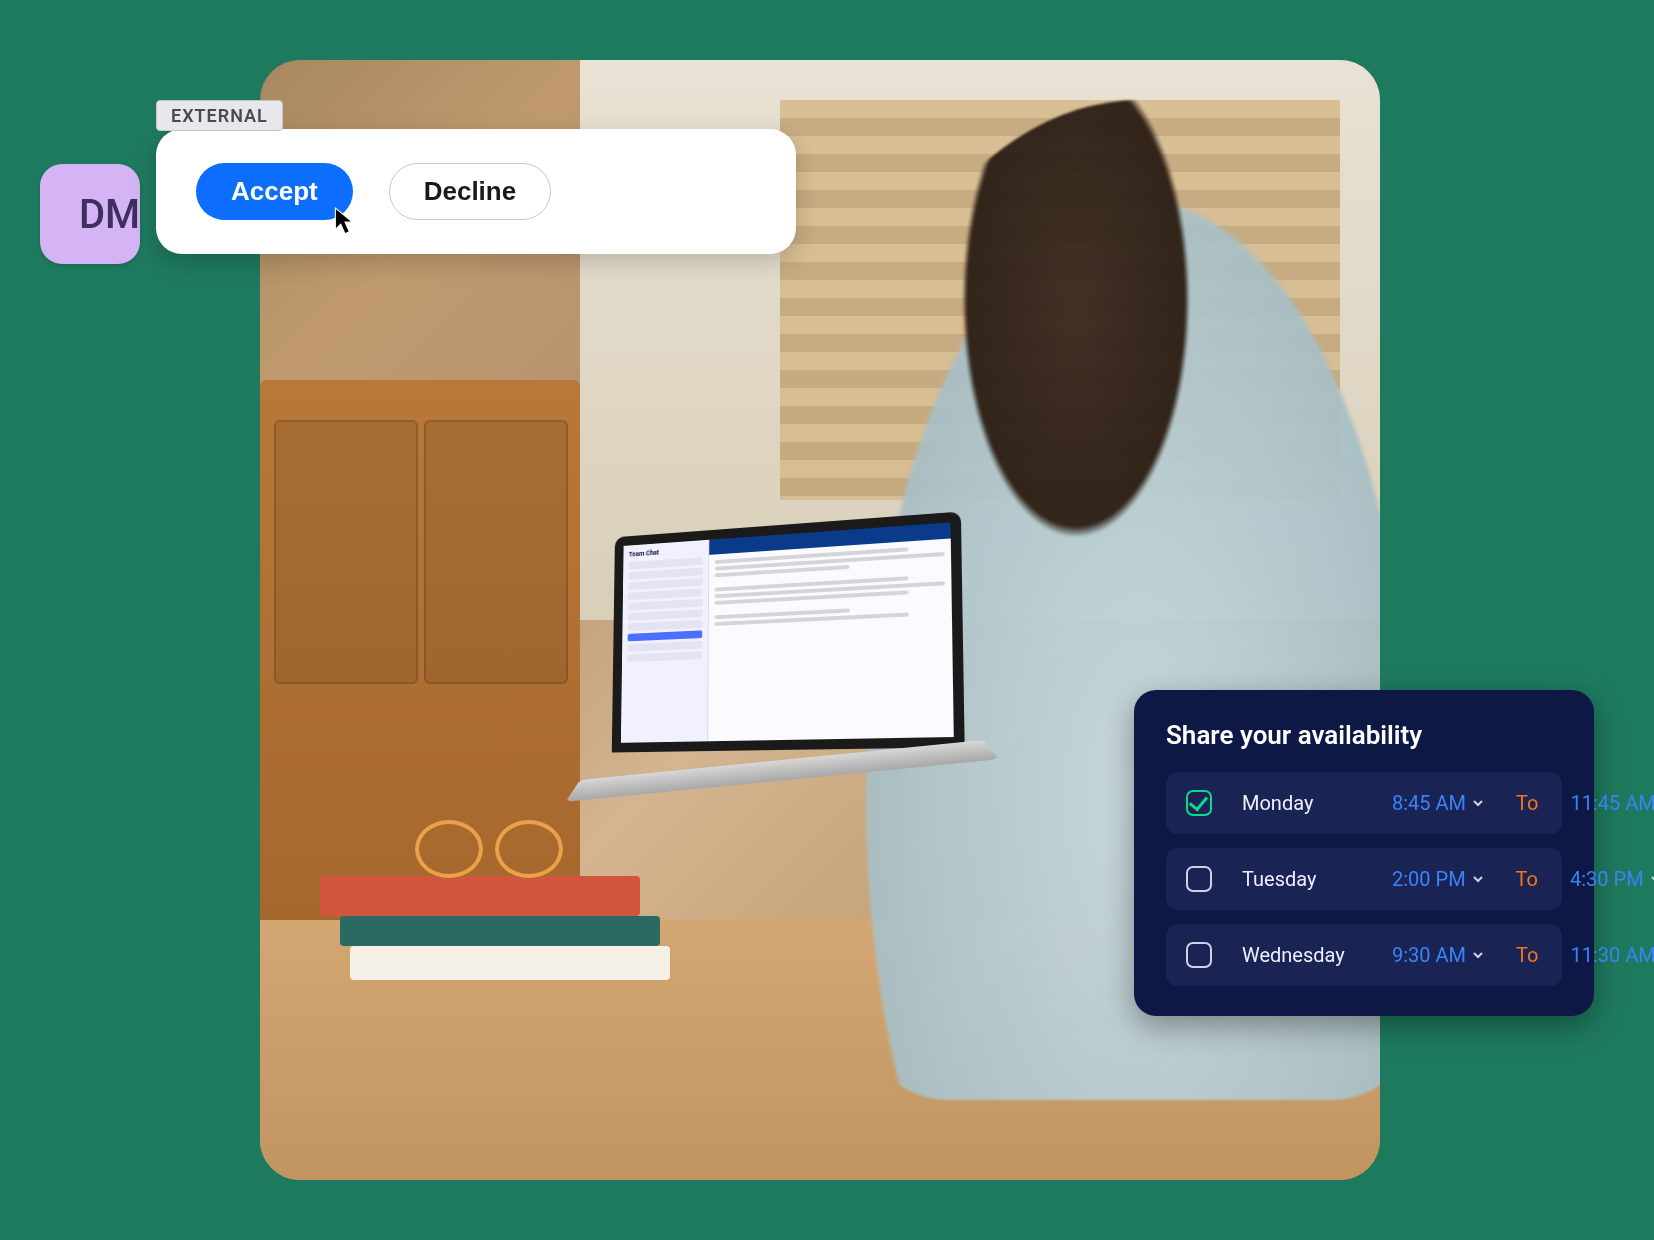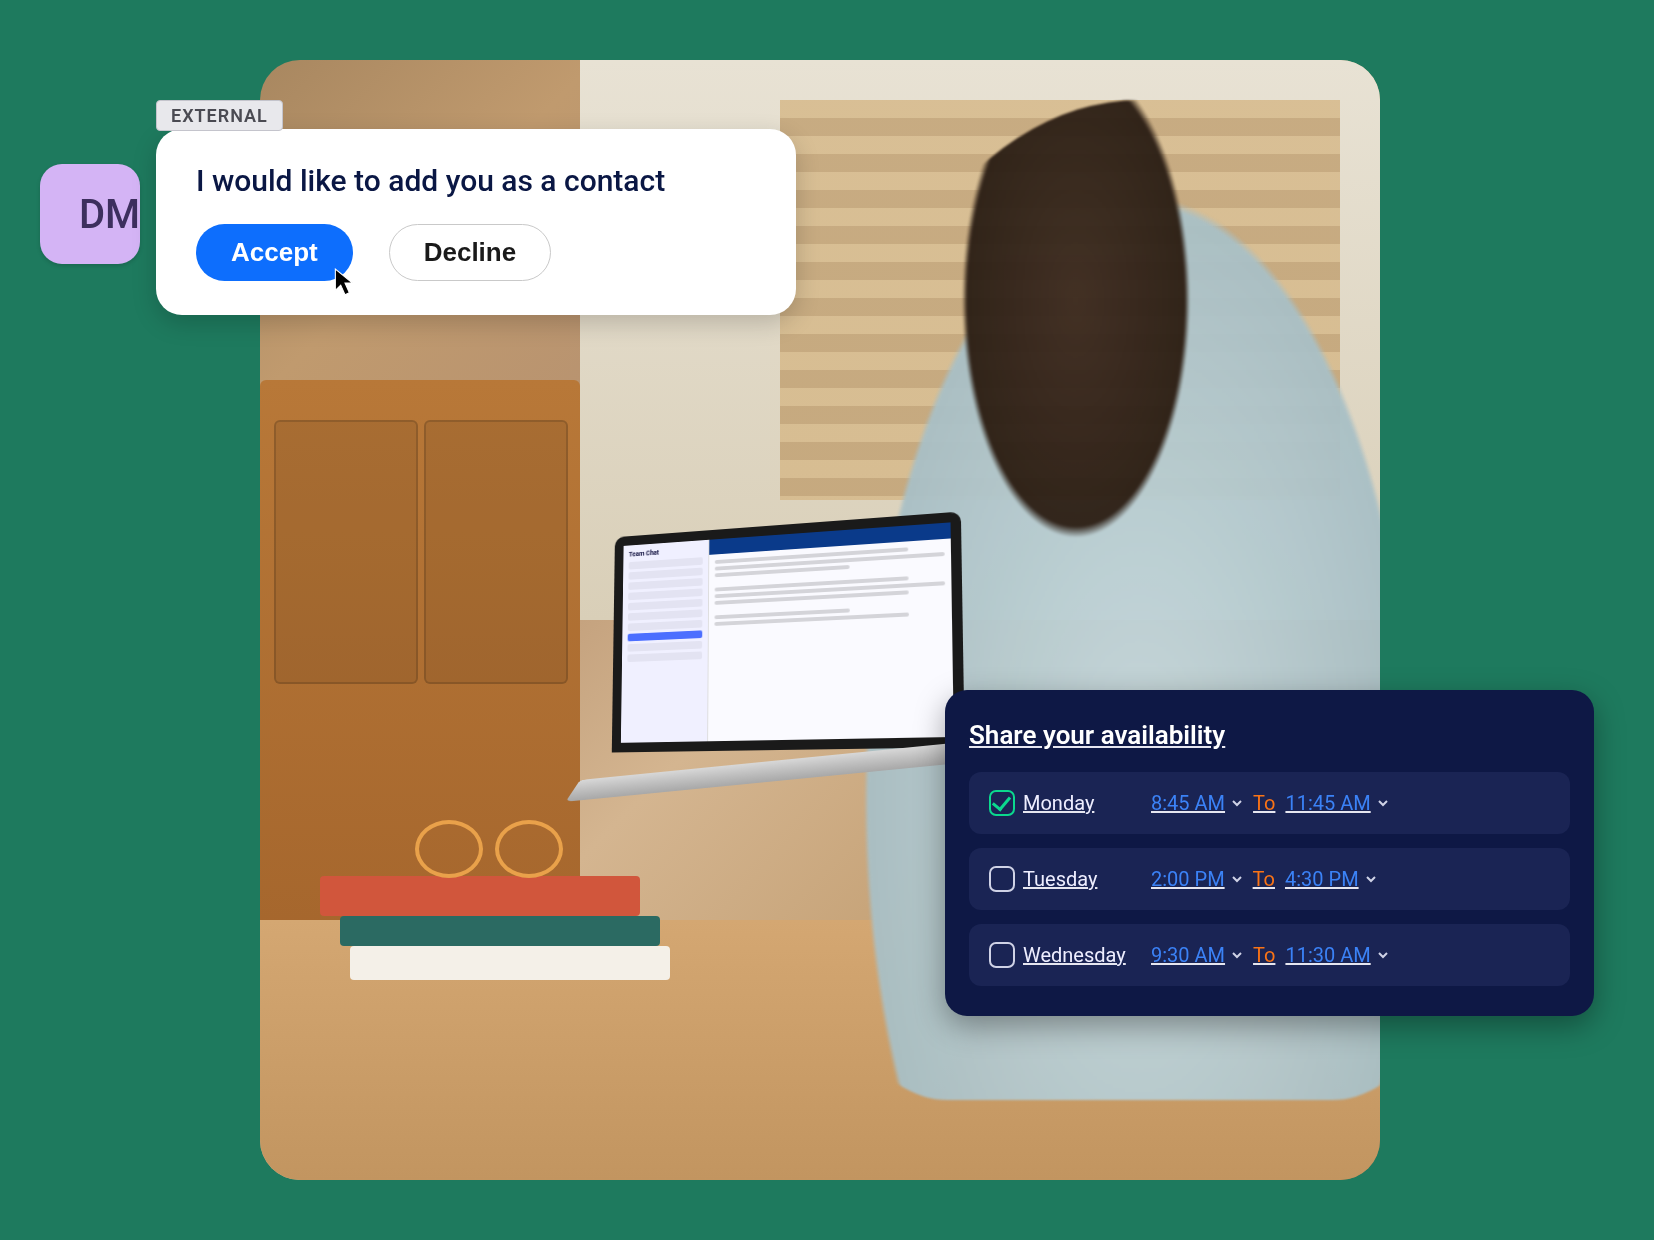--- a/index.html
+++ b/index.html
@@ -257,41 +257,40 @@
     width: 22px;
     height: 30px;
     pointer-events: none;
   }
 
   
   .availability-panel {
     position: absolute;
     right: 60px;
     top: 690px;
-    width: 649px;
+    width: 460px;
     background: #0e1845;
     border-radius: 22px;
-    padding: 30px 24px 26px;
+    padding: 30px 32px 26px;
     box-shadow: 0 10px 30px rgba(0,0,0,0.35);
     color: #e6e6f0;
-    text-decoration: underline;
   }
   .availability-title {
     font-size: 26px;
     font-weight: 600;
     margin-bottom: 22px;
     color: #fff;
   }
   .day-row {
     background: #1a2454;
     border-radius: 12px;
     padding: 18px 20px;
     display: flex;
     align-items: center;
-    gap: 8px;
+    gap: 30px;
     margin-bottom: 14px;
     font-size: 20px;
   }
   .day-row:last-child { margin-bottom: 4px; }
   .checkbox {
     width: 26px;
     height: 26px;
     border: 2.5px solid #cfd2e6;
     border-radius: 7px;
     flex-shrink: 0;
@@ -387,21 +386,20 @@
   </div>
 </div>
 
 <div class="contact-card-wrap">
   <div class="avatar">
     <span>DM</span>
   </div>
   <div class="contact-card">
     <span class="external-badge">EXTERNAL</span>
     <div class="contact-bubble">
-      <div class="contact-message">I would like to add you as a contact</div>
       <div class="contact-actions">
         <button class="btn btn-primary">Accept</button>
         <button class="btn btn-secondary">Decline</button>
         <span class="cursor">
           <svg viewBox="0 0 20 28" width="22" height="30">
             <path d="M1 1 L1 21 L6 16 L10 25 L14 23 L10 14 L17 14 Z" fill="#000" stroke="#fff" stroke-width="1"></path>
           </svg>
         </span>
       </div>
     </div>

